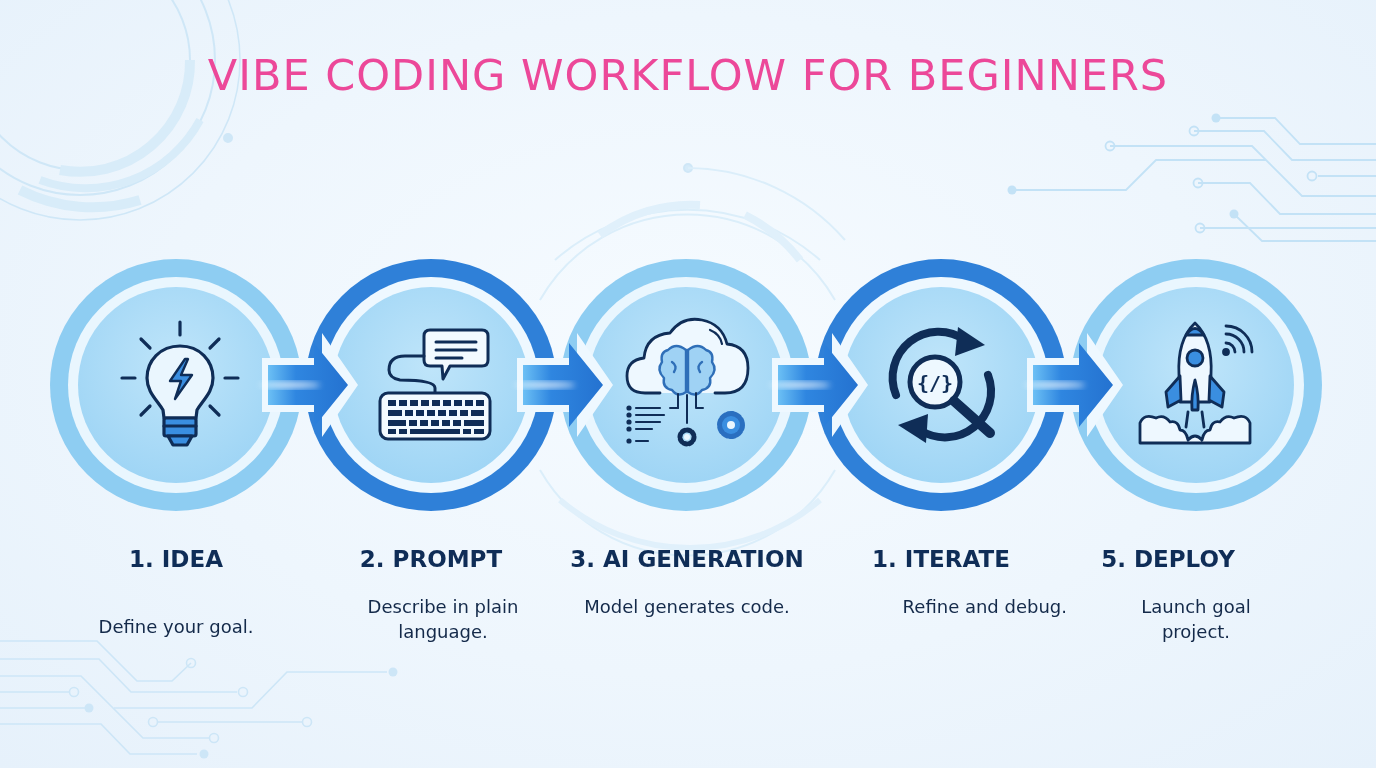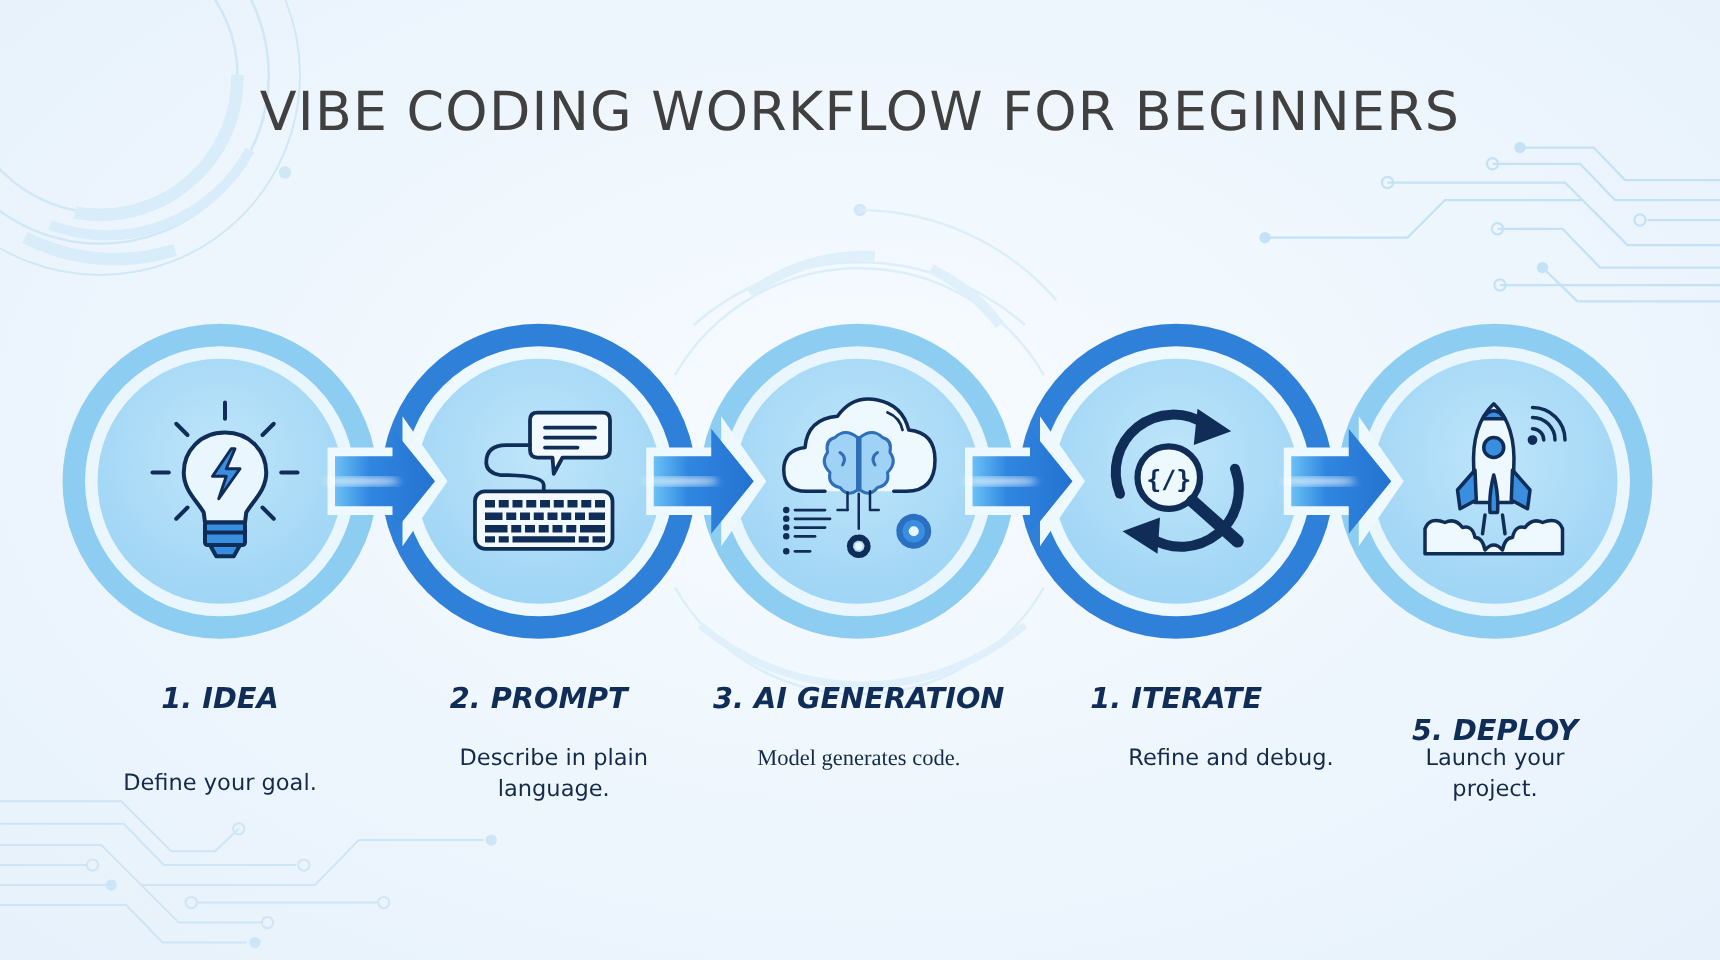--- a/index.html
+++ b/index.html
@@ -3,29 +3,29 @@
 <meta charset="utf-8">
 <style>
   html, body { margin:0; padding:0; }
   body {
     width:1376px; height:768px; overflow:hidden; position:relative;
     background: radial-gradient(ellipse at 50% 45%, #f6fbff 0%, #eef6fd 55%, #e6f1fb 100%);
     font-family: "Liberation Sans", sans-serif;
   }
   .bg-svg { position:absolute; left:0; top:0; }
   .title {
-    position:absolute; left:0; top:65px; width:1376px; text-align:center;
+    position:absolute; left:0; top:50px; width:1376px; text-align:center;
     font-family: "DejaVu Sans", sans-serif; font-weight:400;
-    font-size:43px; letter-spacing:1px; color:#404040;
+    font-size:43px; letter-spacing:1px; color:#ec4899;
   }
   .flow { position:absolute; left:0; top:0; width:1376px; height:768px; }
   .step-label {
     position:absolute; width:260px; text-align:center;
     font-family: "DejaVu Sans", sans-serif; font-weight:700;
-    font-size:23px; color:#0f2d57; top:546px;font-style:italic;
+    font-size:23px; color:#0f2d57; top:546px;
   }
   .step-desc {
     position:absolute; width:220px; text-align:center;
     font-family: "DejaVu Sans", sans-serif;
     font-size:18px; line-height:25px; color:#142a4a; top:594px;
   }
 </style>
 </head>
 <body>
 
@@ -276,19 +276,19 @@
   </g>
 </svg>
 
 <div class="step-label" style="left:46px;">1. IDEA</div>
 <div class="step-desc" style="left:66px;margin-top:20px;">Define your goal.</div>
 
 <div class="step-label" style="left:301px;text-align:center;">2. PROMPT</div>
 <div class="step-desc" style="left:333px;">Describe in plain language.</div>
 
 <div class="step-label" style="left:556px; width:262px;">3. AI GENERATION</div>
-<div class="step-desc" style="left:577px;font-family:Liberation Serif, serif;">Model generates code.</div>
+<div class="step-desc" style="left:577px;">Model generates code.</div>
 
 <div class="step-label" style="left:811px;">1. ITERATE</div>
 <div class="step-desc" style="left:817px; width:250px;text-align:right;">Refine and debug.</div>
 
-<div class="step-label" style="left:1066px;margin-top:26px;">5. DEPLOY</div>
-<div class="step-desc" style="left:1106px; width:180px;">Launch your project.</div>
+<div class="step-label" style="left:1038px;">5. DEPLOY</div>
+<div class="step-desc" style="left:1106px; width:180px;">Launch goal project.</div>
 
 </body></html>

